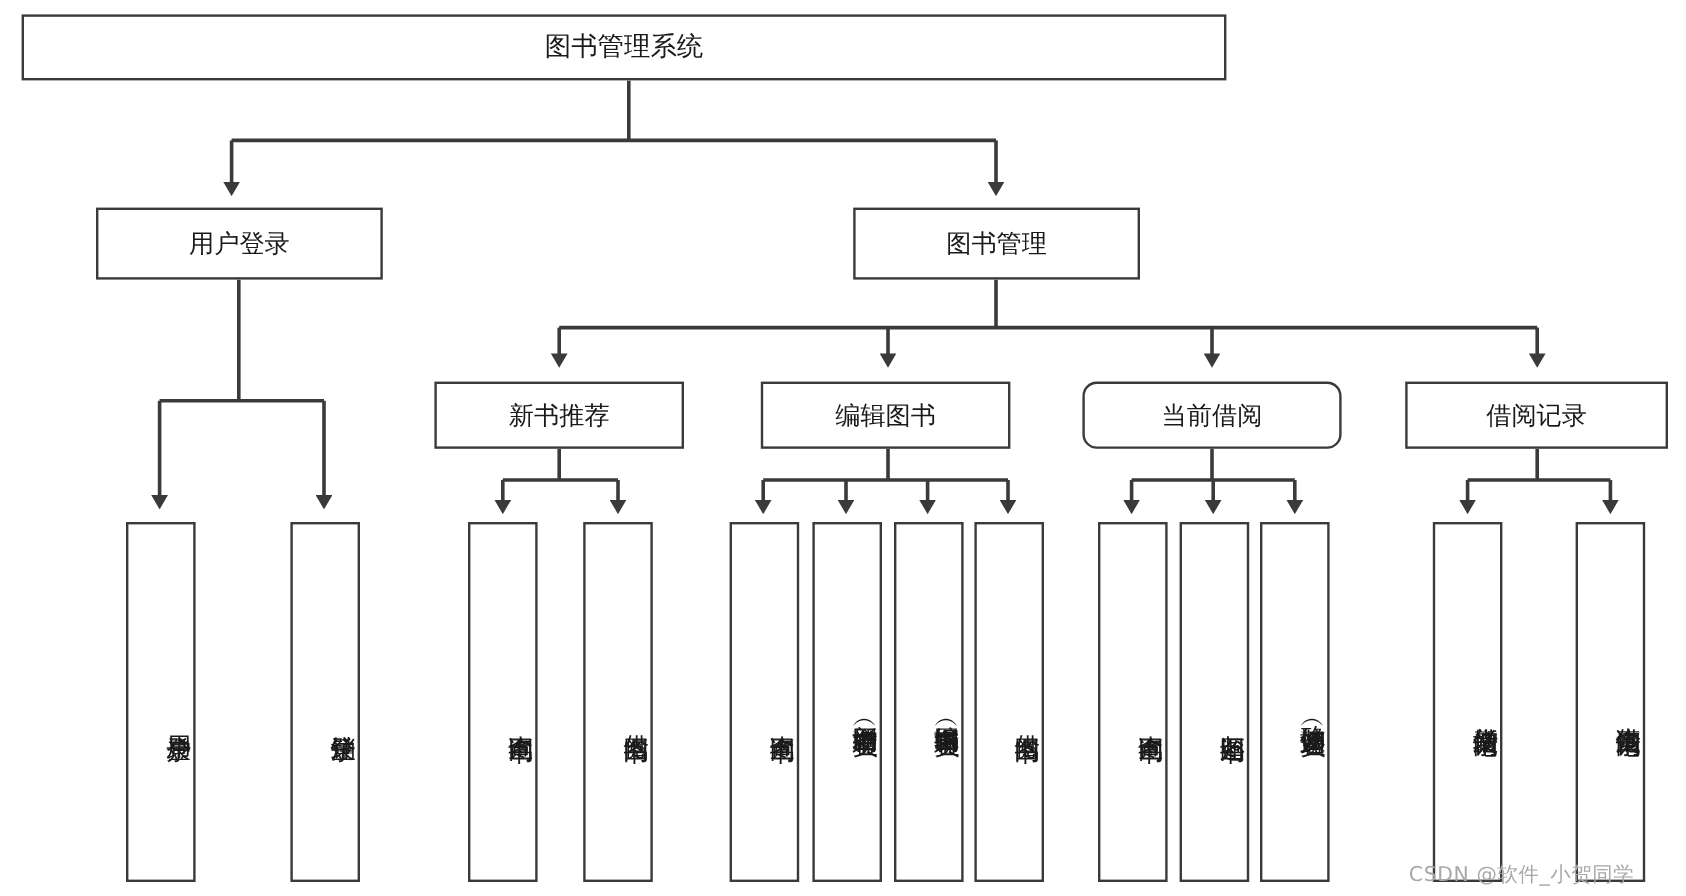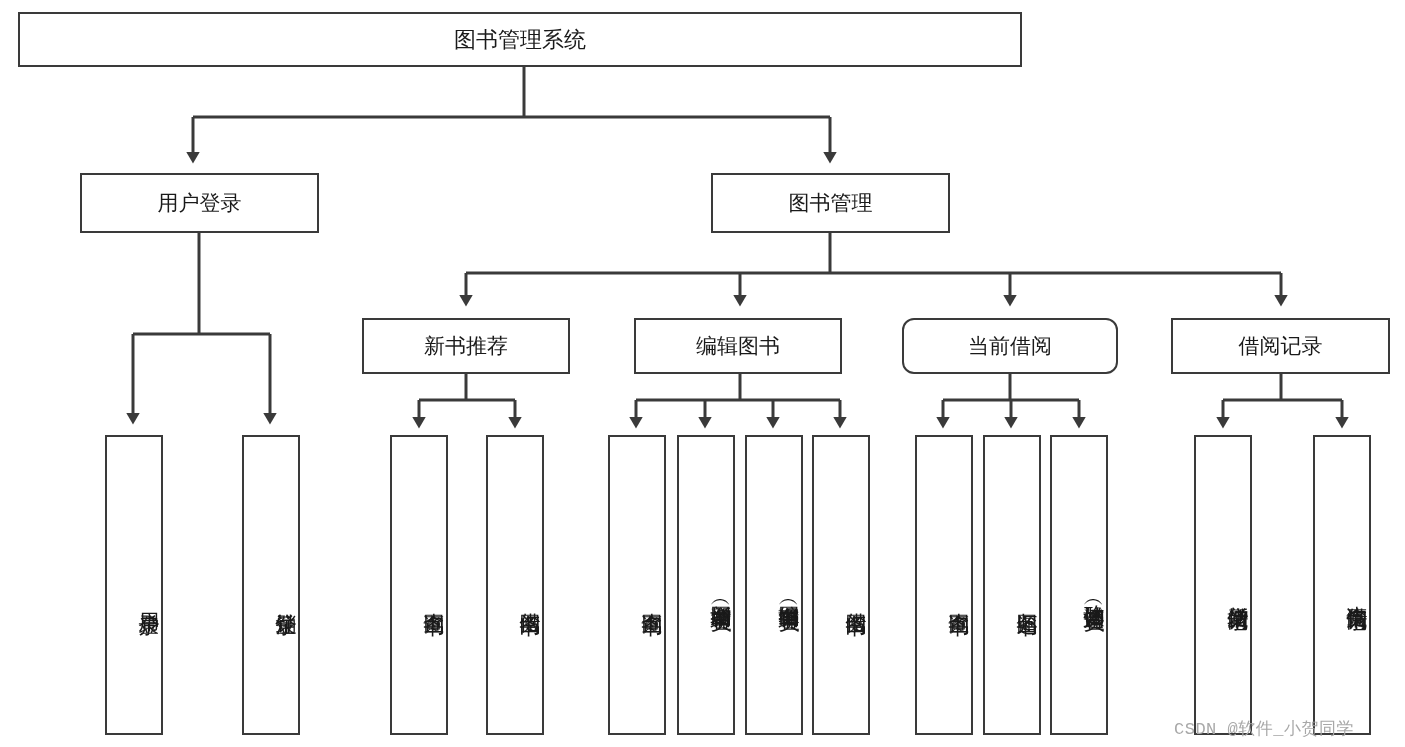--- a/index.html
+++ b/index.html
@@ -198,17 +198,17 @@
   </div>
 
   <div class="node vertical tall-pad" style="left:1194px; top:435px; width:58px; height:300px;">
     <span class="node-label">新增借阅记录</span>
   </div>
 
   <div class="node vertical tall-pad" style="left:1313px; top:435px; width:58px; height:300px;">
     <span class="node-label">查询借阅记录</span>
   </div>
 
-  <div class="watermark" style="left:1174px; top:717px;font-family:Liberation Mono, monospace;">
+  <div class="watermark" style="left:1174px; top:717px;">
     <span>CSDN @软件_小贺同学</span>
   </div>
 
 </div>
 
 </body></html>

